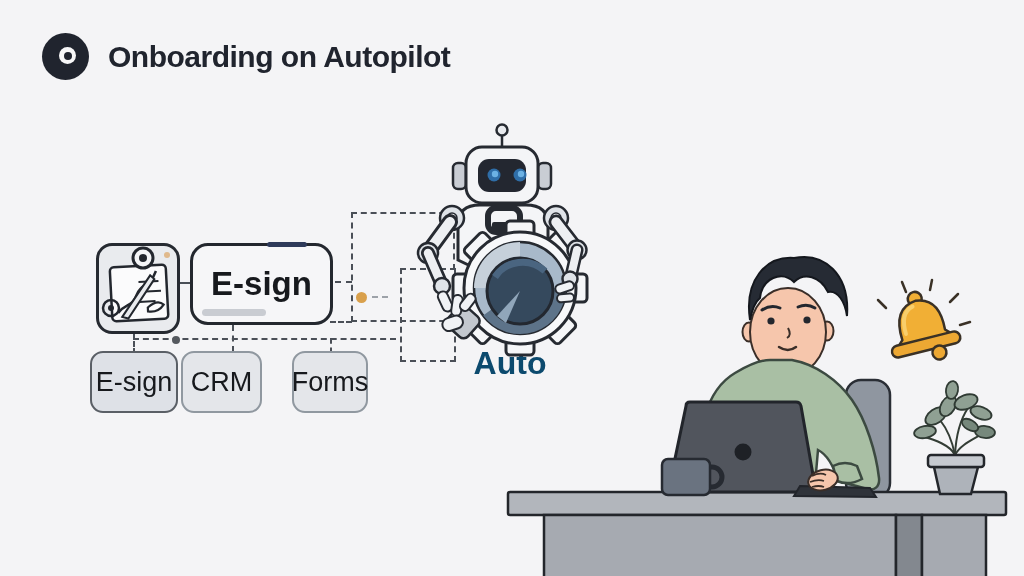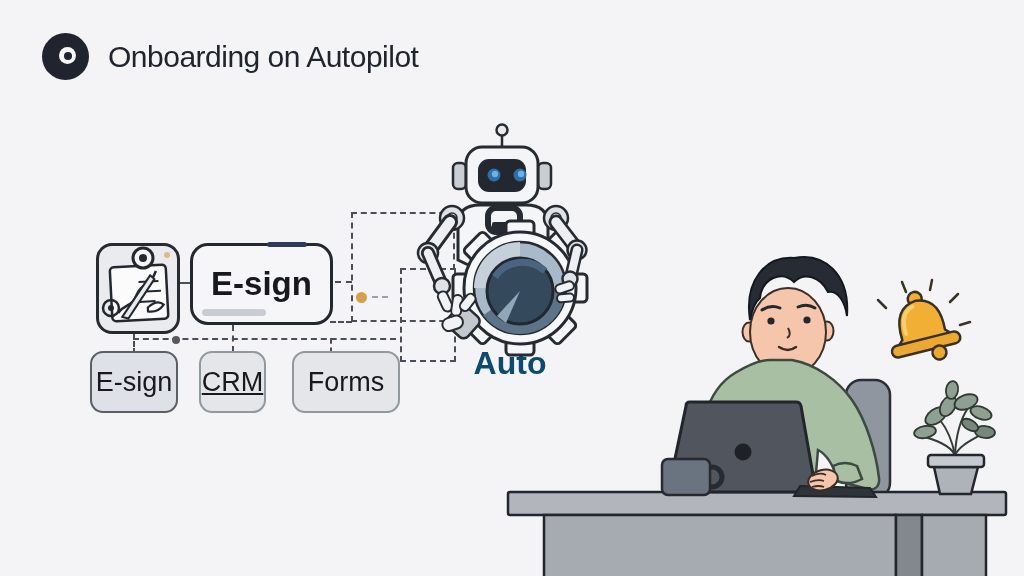--- a/index.html
+++ b/index.html
@@ -16,21 +16,21 @@
     display:flex; align-items:center; justify-content:center;
   }
   .logo-ring {
     width:17px; height:17px; border-radius:50%; background:#f7f7f8;
     display:flex; align-items:center; justify-content:center;
     margin-left:4px; margin-top:-2px;
   }
   .logo-dot { width:8px; height:8px; border-radius:50%; background:#20242e; }
   .title {
     position:absolute; left:108px; top:40px;
-    font-size:30px; font-weight:400; color:#20242e; letter-spacing:-0.5px;
+    font-size:30px; font-weight:700; color:#20242e; letter-spacing:-0.5px;
   }
   
   .icon-card {
     position:absolute; left:96px; top:243px; width:84px; height:91px;
     background:#e9ebee; border:3px solid #262a31; border-radius:16px;
   }
   .main-box {
     position:absolute; left:190px; top:243px; width:143px; height:82px;
     background:#f6f6f8; border:3px solid #23272e; border-radius:18px;
     display:flex; align-items:center; justify-content:center;
@@ -44,22 +44,22 @@
     position:absolute; left:9px; bottom:6px; width:64px; height:7px;
     background:#c9ccd2; border-radius:4px;
   }
   .chip {
     position:absolute; top:351px; height:62px;
     background:#e4e6ea; border:2px solid #9098a0; border-radius:13px;
     display:flex; align-items:center; justify-content:center;
     font-size:27px; font-weight:500; color:#17191d;
   }
   .chip.first { left:90px; width:88px; background:#dee1e7; border:2.5px solid #5a5f66; }
-  .chip.second { left:199px; width:67px;text-decoration:underline; }
-  .chip.third { left:292px; width:108px; }
+  .chip.second { left:181px; width:81px; }
+  .chip.third { left:292px; width:76px; }
   
   .dh { position:absolute; height:0; border-top:2px dashed #4a4f57; }
   .dv { position:absolute; width:0; border-left:2px dashed #4a4f57; }
   .drect { position:absolute; border:2px dashed #4a4f57; }
   .dh.light { border-top-color:#9ca1a8; }
   .dot { position:absolute; border-radius:50%; }
   .dot.dark { left:172px; top:336px; width:8px; height:8px; background:#55595f; }
   .dot.orange { left:356px; top:292px; width:11px; height:11px; background:#d9a04c; }
   
   .auto-label {

